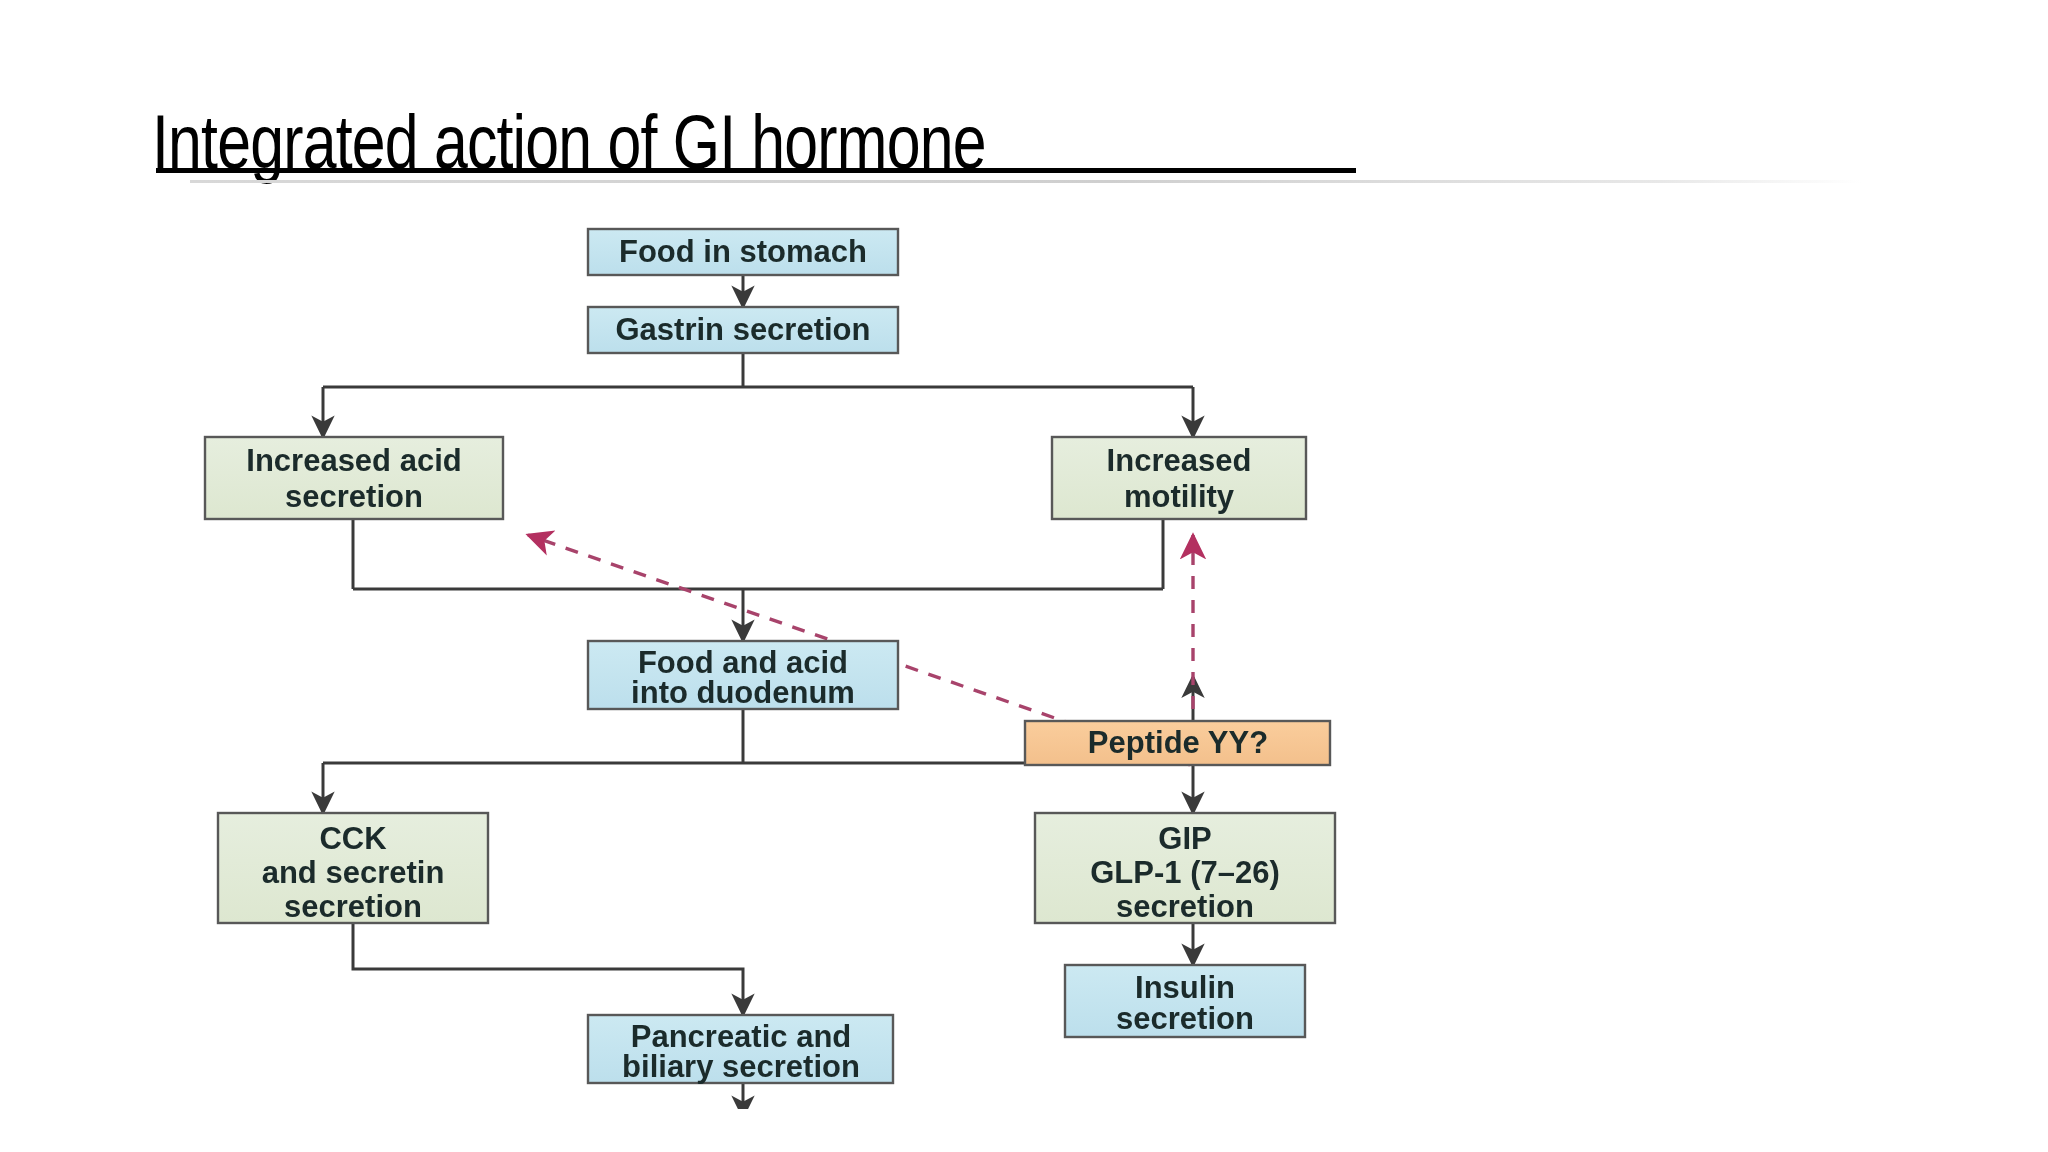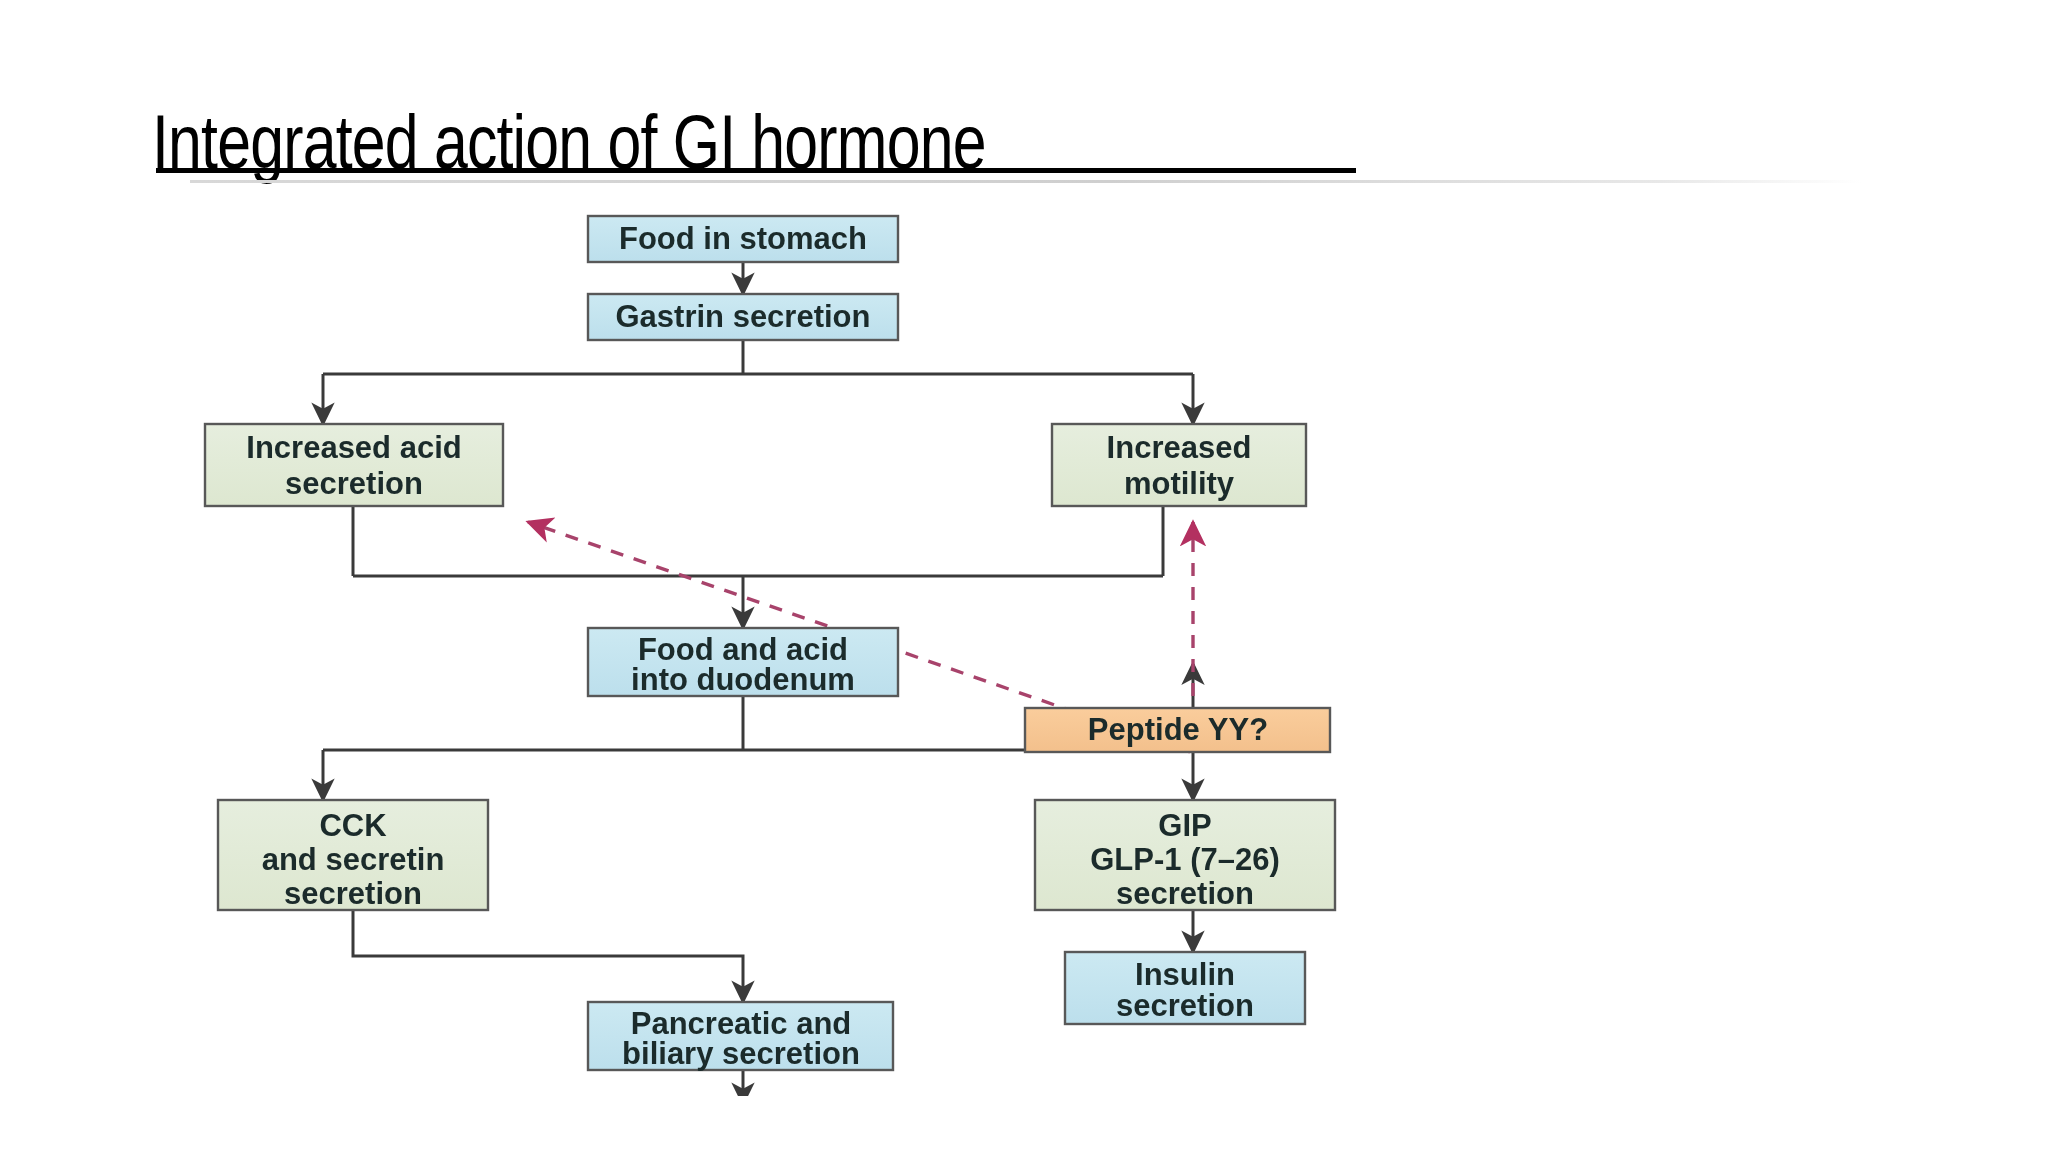--- a/index.html
+++ b/index.html
@@ -43,21 +43,21 @@
     left: 190px;
     top: 180px;
     width: 1672px;
     height: 3px;
     background: linear-gradient(to right, #d8d8d8 0%, #cfcfcf 55%, #e8e8e8 88%, #ffffff 100%);
   }
   
   #diagram {
     position: absolute;
     left: 190px;
-    top: 196px;
+    top: 209px;
     width: 1560px;
     height: 900px;
   }
   #diagram svg { display: block; }
 
   .nodebox rect { stroke: #585858; stroke-width: 2.4; }
   .nodebox text {
     font-family: "Liberation Sans", sans-serif;
     font-weight: 700;
     fill: #1b2b2b;

